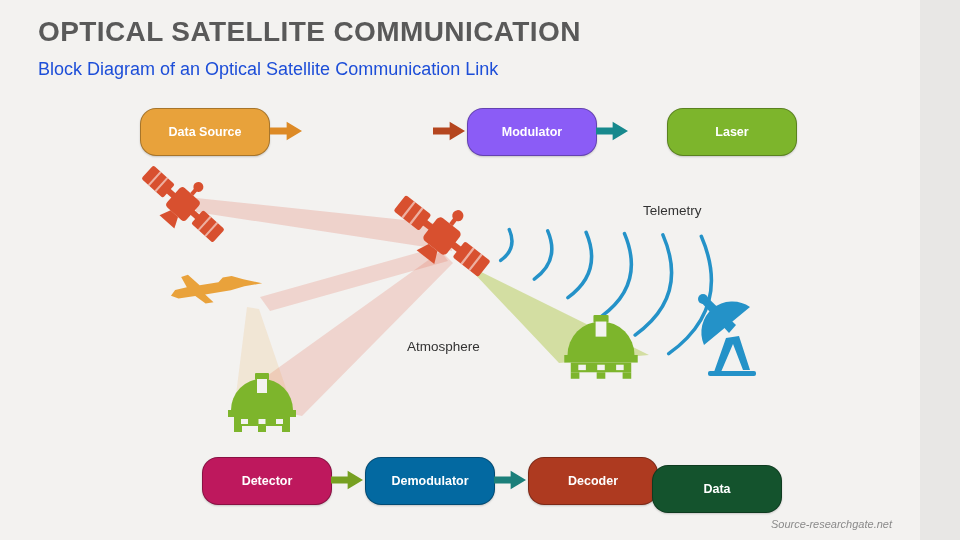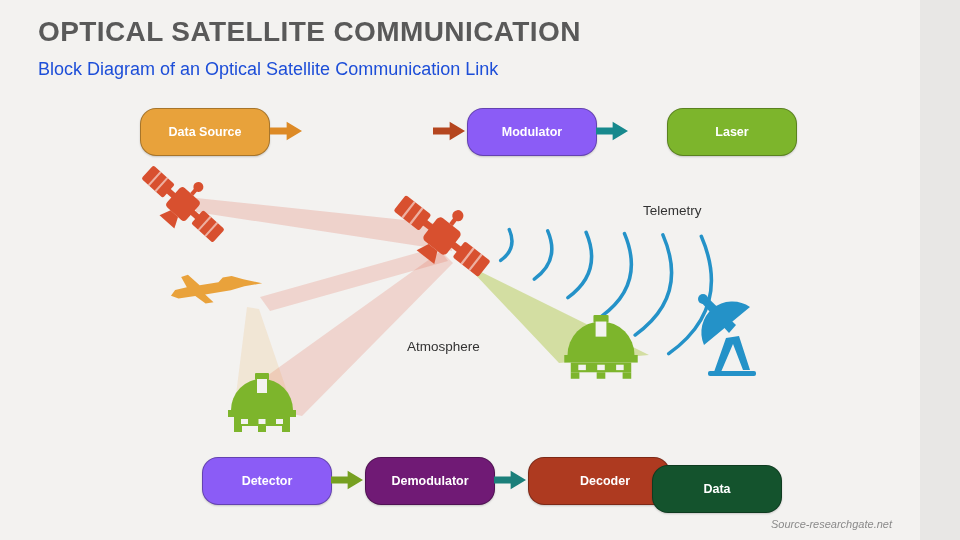--- a/index.html
+++ b/index.html
@@ -101,29 +101,29 @@
       <path d="M-31 -27 L-25 -32 L5 -3 L-2 5 Z"></path>
       <circle cx="-28" cy="-29" r="5"></circle>
       <path d="M-5 10 L-17 44 L-10 44 L2 16 L12 42 L19 42 L8 8 Z"></path>
       <rect x="-23" y="43" width="48" height="5" rx="2"></rect>
     </g>
   </svg>
 
   <div class="note" style="left:643px;top:203px;">Telemetry</div>
   <div class="note" style="left:407px;top:339px;text-align:right;">Atmosphere</div>
 
-  <div class="block" style="left: 202px; top: 457px; background-color: #8b5cf6;">
+  <div class="block" style="left: 202px; top: 457px; background-color: #be185d;">
     <span>Detector</span>
   </div>
   <div class="flow-arrow" style="left: 331px; top: 469px; background-color: rgb(118, 160, 33);"></div>
-  <div class="block" style="left: 365px; top: 457px; background-color: #701a75;">
+  <div class="block" style="left: 365px; top: 457px; background-color: #0369a1;">
     <span>Demodulator</span>
   </div>
   <div class="flow-arrow" style="left: 494px; top: 469px; background-color: rgb(27, 127, 122);"></div>
-  <div class="block" style="left: 528px; top: 457px; background-color: rgb(174, 58, 32); padding-left: 12px;">
+  <div class="block" style="left: 528px; top: 457px; background-color: rgb(174, 58, 32);">
     <span>Decoder</span>
   </div>
   <div class="flow-arrow" style="left: 657px; top: 469px; background-color: rgb(176, 58, 30);"></div>
   <div class="block" style="left: 652px; top: 457px; background-color: #14532d; margin-top: 8px;">
     <span>Data</span>
   </div>
 
   <div class="source">Source-researchgate.net</div>
 </div>
 

